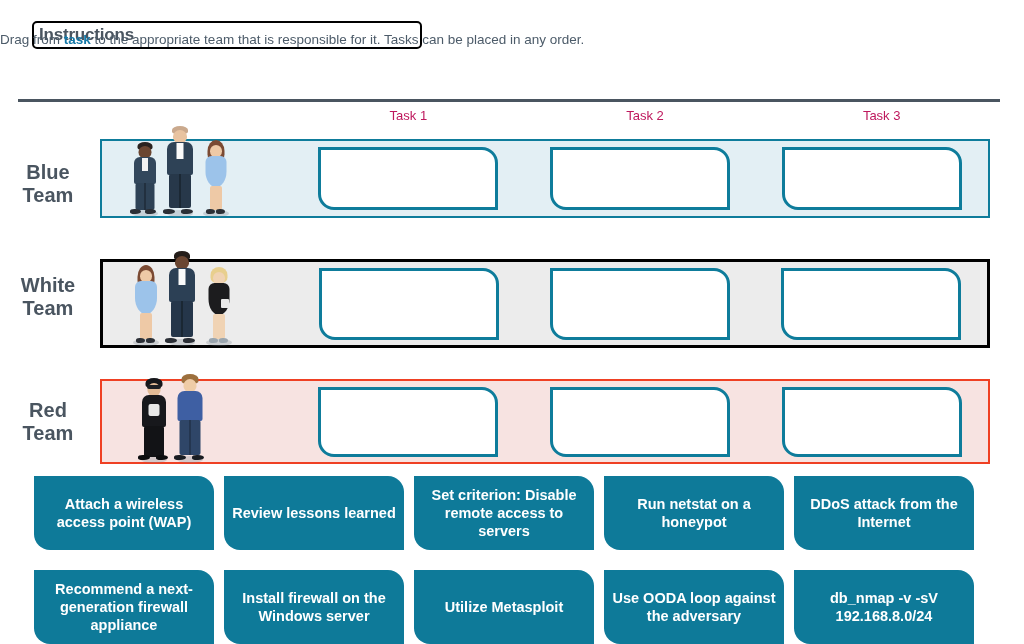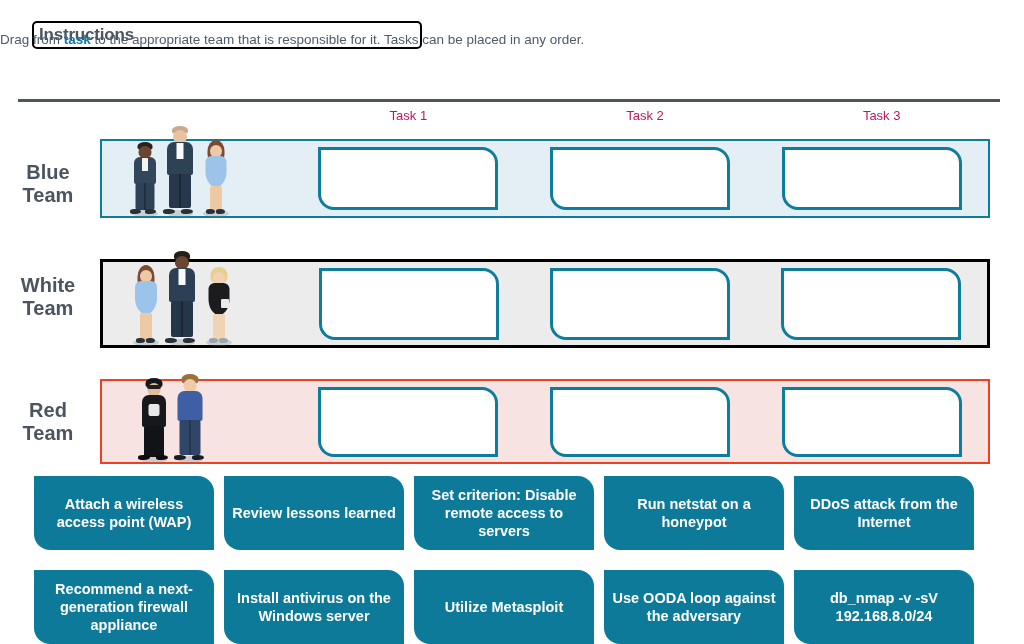--- a/index.html
+++ b/index.html
@@ -374,18 +374,18 @@
 <div id="tile-tray">
   <div class="tile-row">
     <div class="tile">Attach a wireless access point (WAP)</div>
     <div class="tile">Review lessons learned</div>
     <div class="tile">Set criterion: Disable remote access to servers</div>
     <div class="tile">Run netstat on a honeypot</div>
     <div class="tile">DDoS attack from the Internet</div>
   </div>
   <div class="tile-row">
     <div class="tile">Recommend a next-generation firewall appliance</div>
-    <div class="tile">Install antivirus on the Windows server</div>
+    <div class="tile">Install firewall on the Windows server</div>
     <div class="tile">Utilize Metasploit</div>
     <div class="tile">Use OODA loop against the adversary</div>
     <div class="tile">db_nmap -v -sV 192.168.8.0/24</div>
   </div>
 </div>
 
 </body></html>

